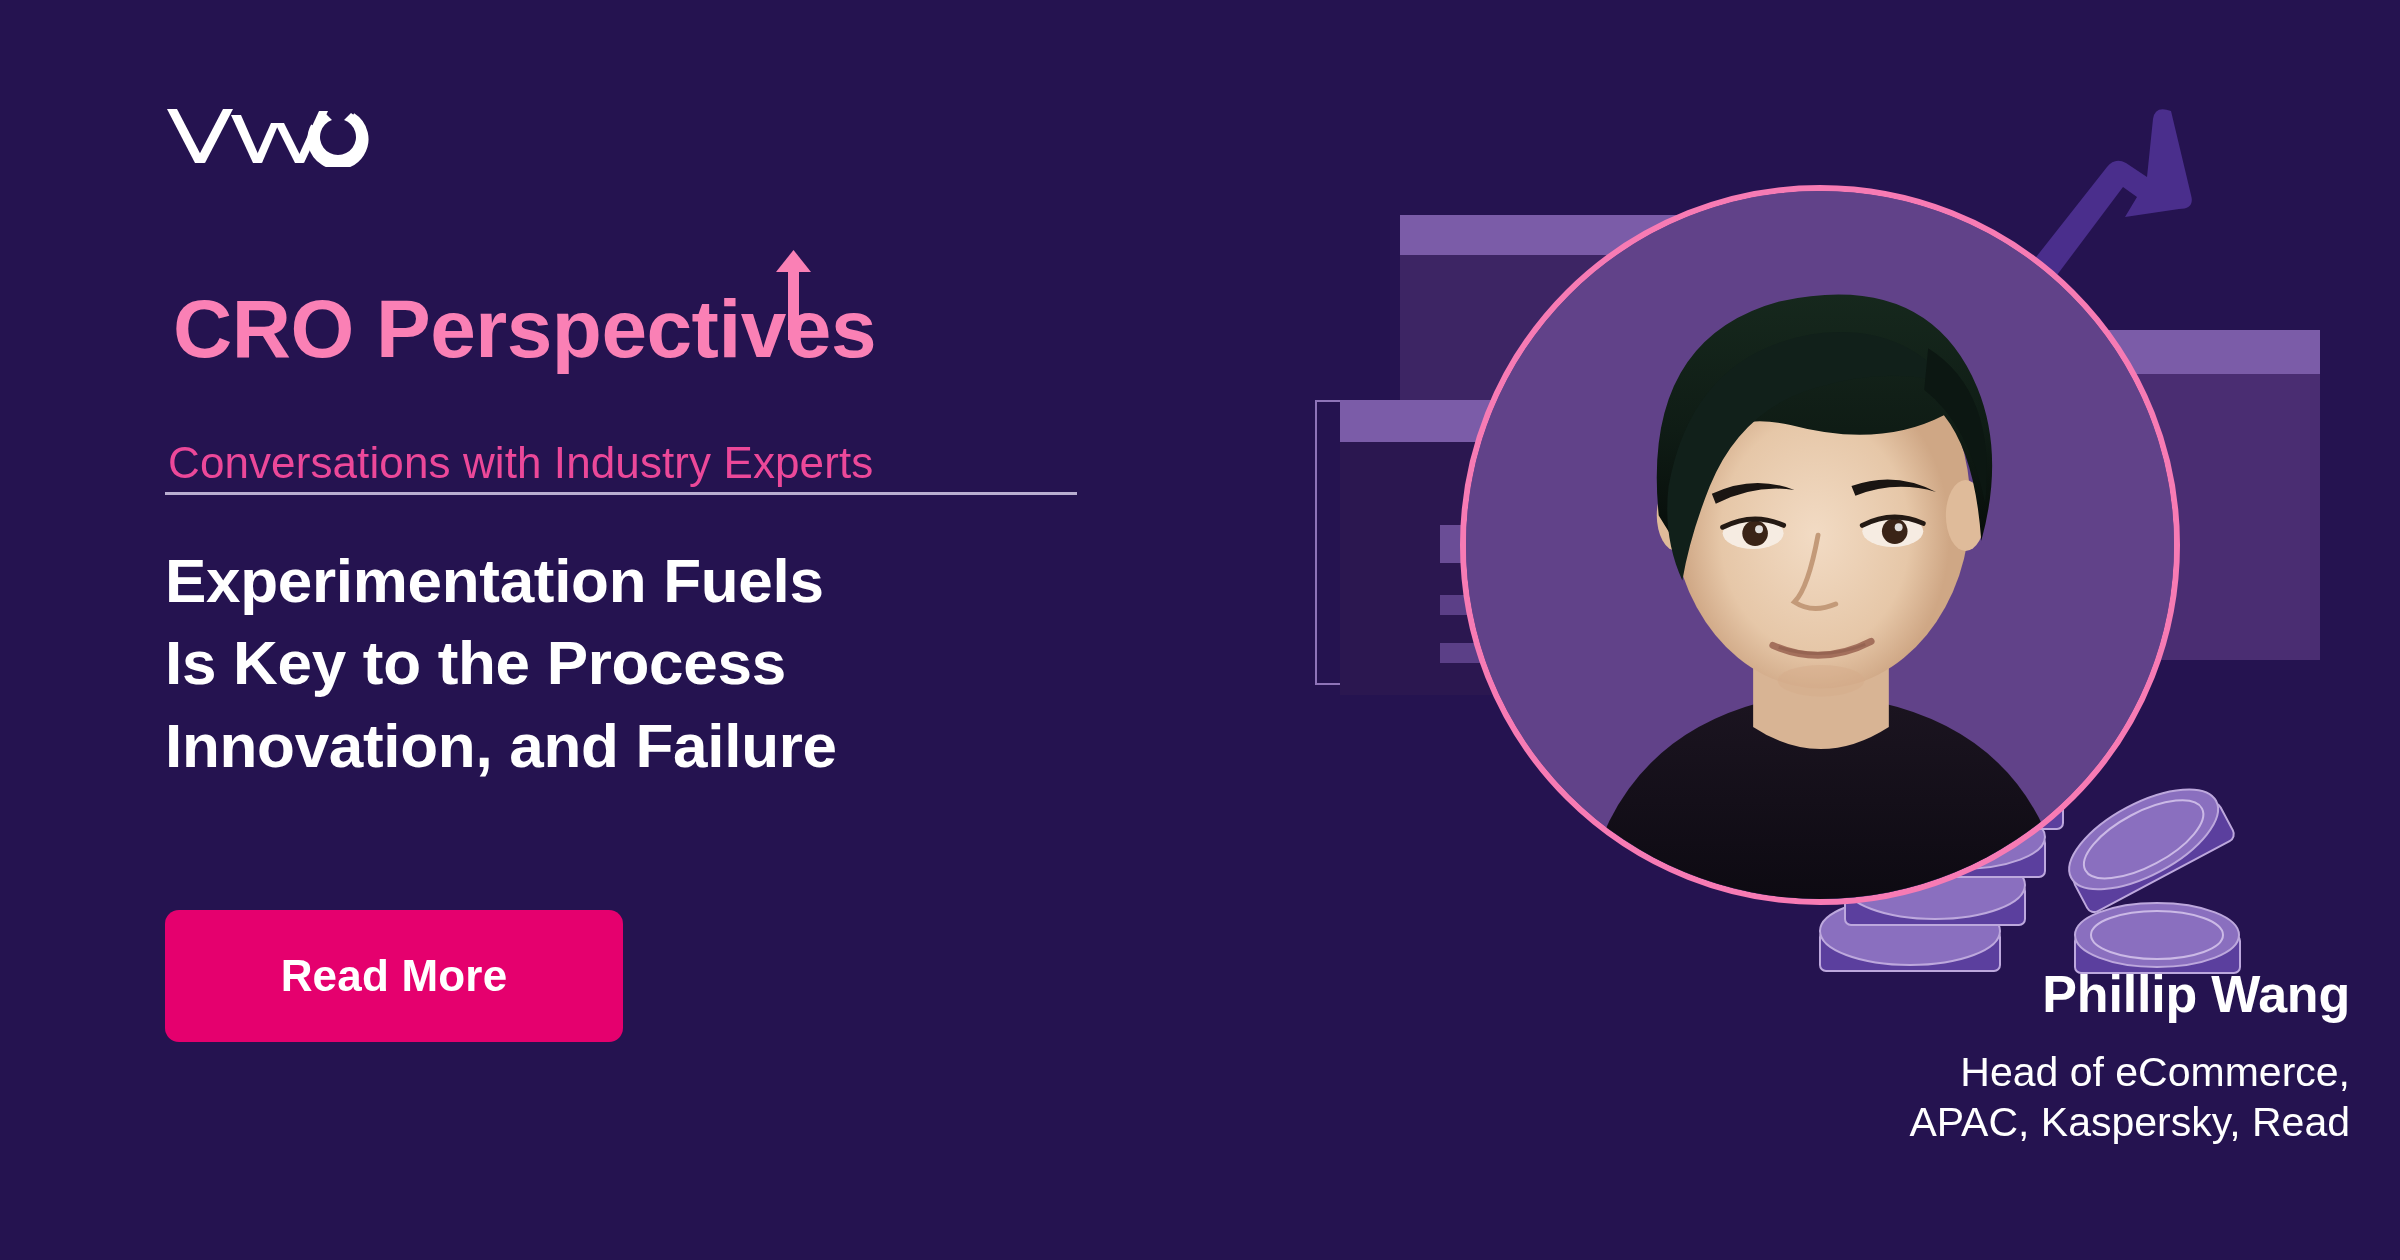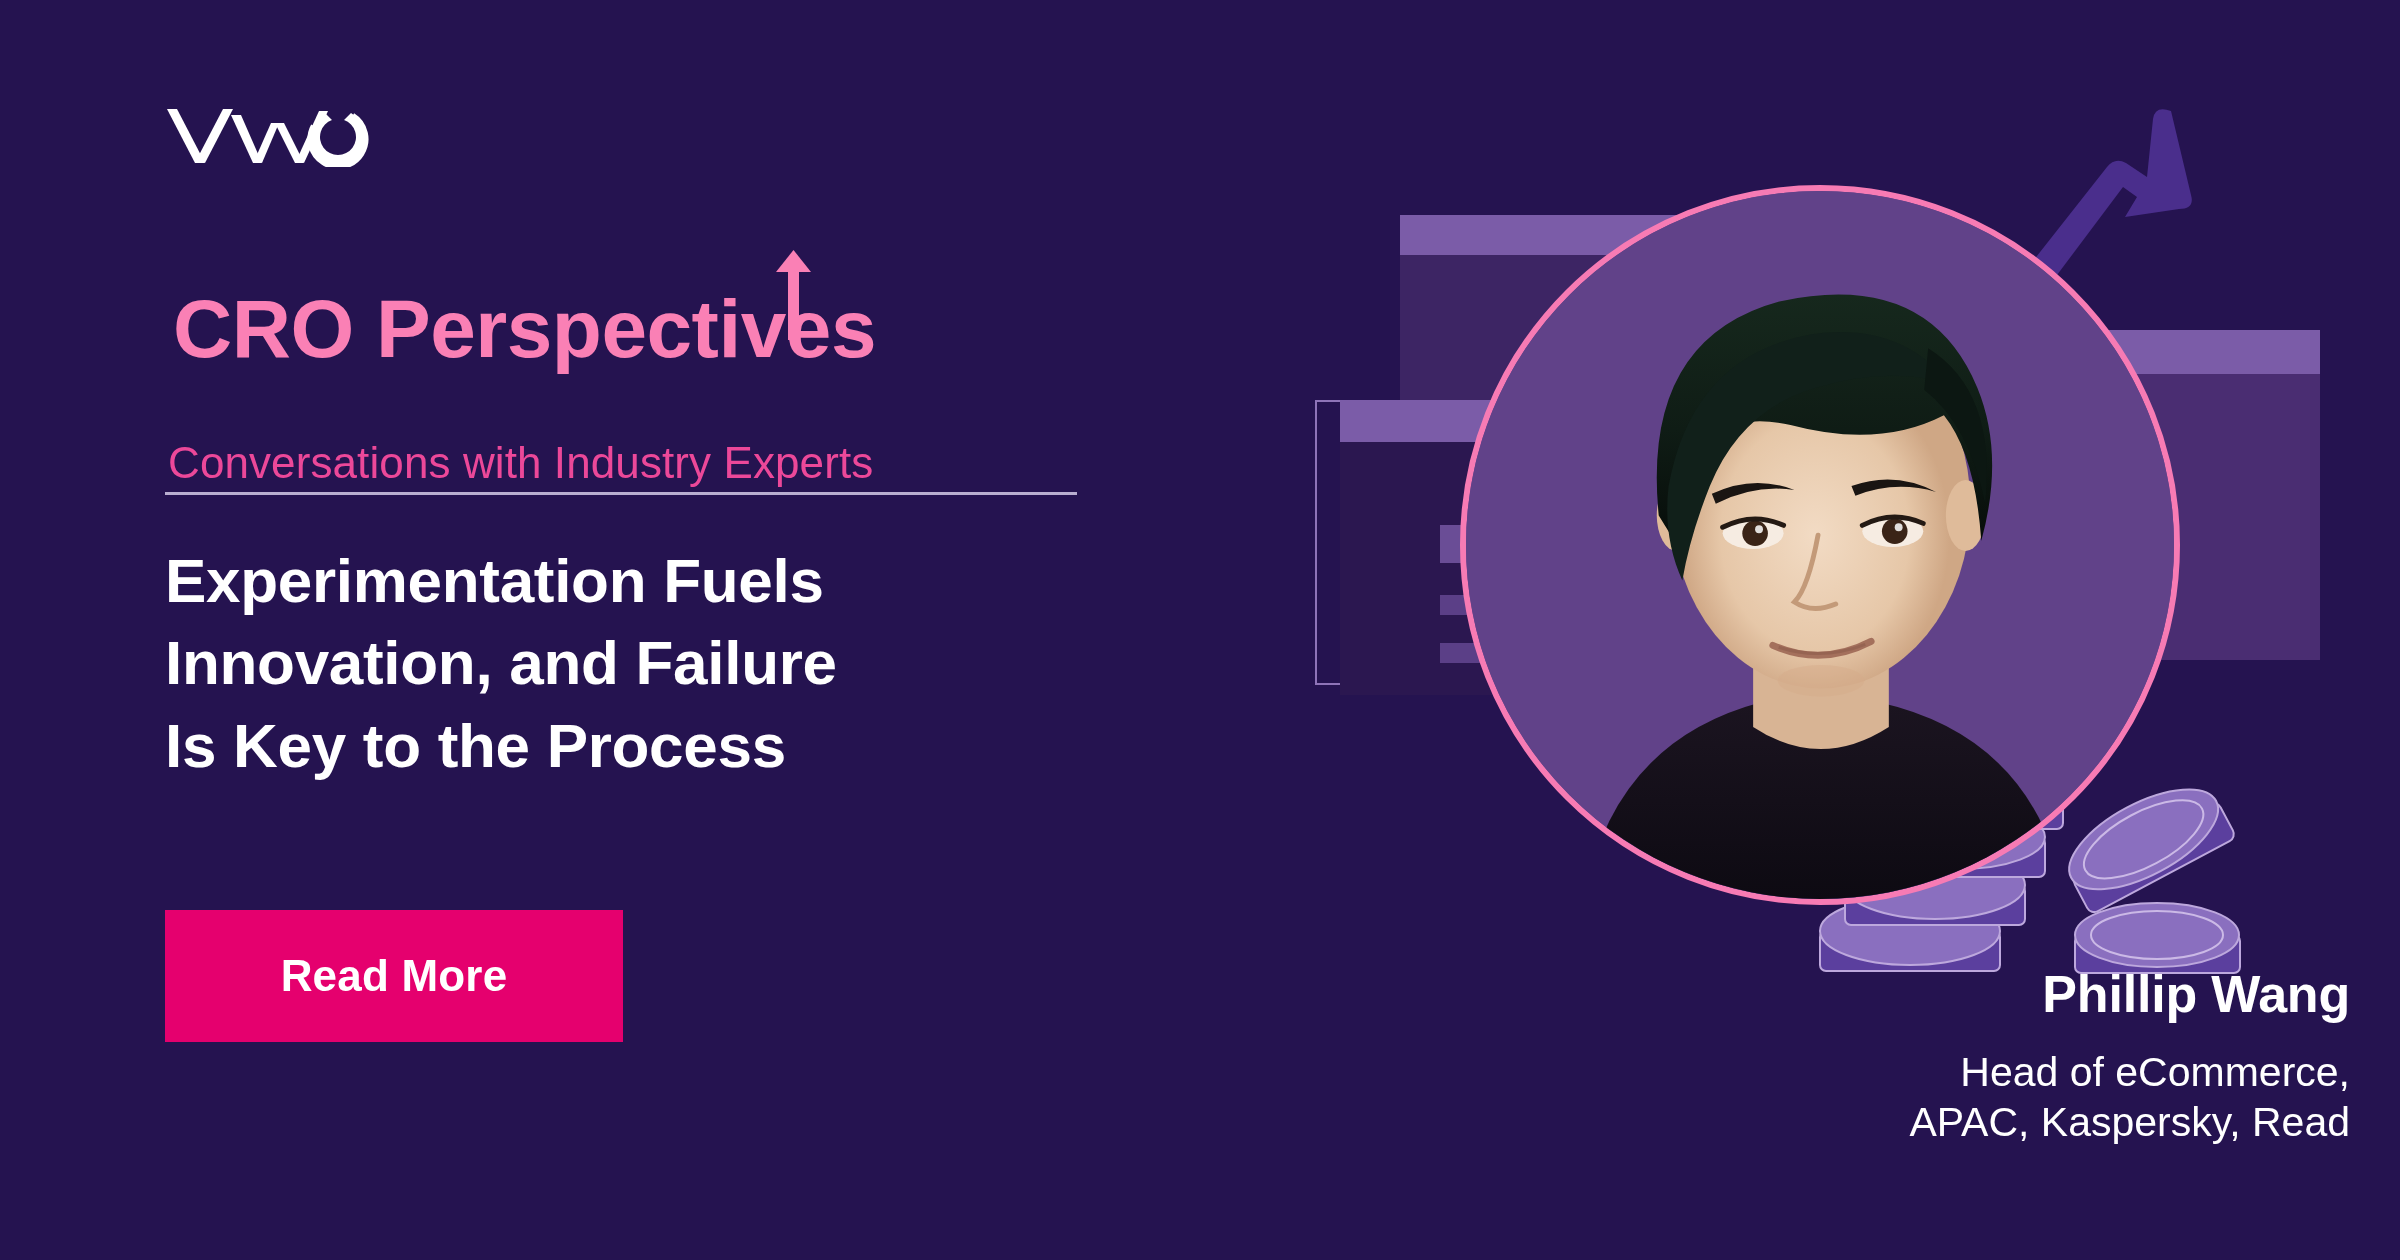--- a/index.html
+++ b/index.html
@@ -94,21 +94,21 @@
   .headline span { display: block; white-space: nowrap; }
 
   .cta-button {
     position: absolute;
     left: 0;
     top: 910px;
     width: 458px;
     height: 132px;
     background: #e5006e;
     border: none;
-    border-radius: 0;
+    border-radius: 14px;
     color: #ffffff;
     font-family: "Liberation Sans", sans-serif;
     font-size: 44px;
     font-weight: 700;
     letter-spacing: 0.2px;
     cursor: pointer;
     padding: 16px;
   }
 
   
@@ -287,22 +287,22 @@
       <rect x="13" y="18" width="11" height="72" fill="#fa80b5"></rect>
       <path d="M18.5 0 L36 22 L1 22 Z" fill="#fa80b5"></path>
     </svg>
 
     <div class="eyebrow-sub">Conversations with Industry Experts</div>
 
     <div class="divider"></div>
 
     <div class="headline">
       <span>Experimentation Fuels</span>
+      <span>Is Key to the Process</span>
       <span>Innovation, and Failure</span>
-      <span>Is Key to the Process</span>
     </div>
 
     <button class="cta-button">Read More</button>
   </div>
 
   <div class="art">
 
     <div class="card-big">
       <div class="bar-head"></div>
     </div>

